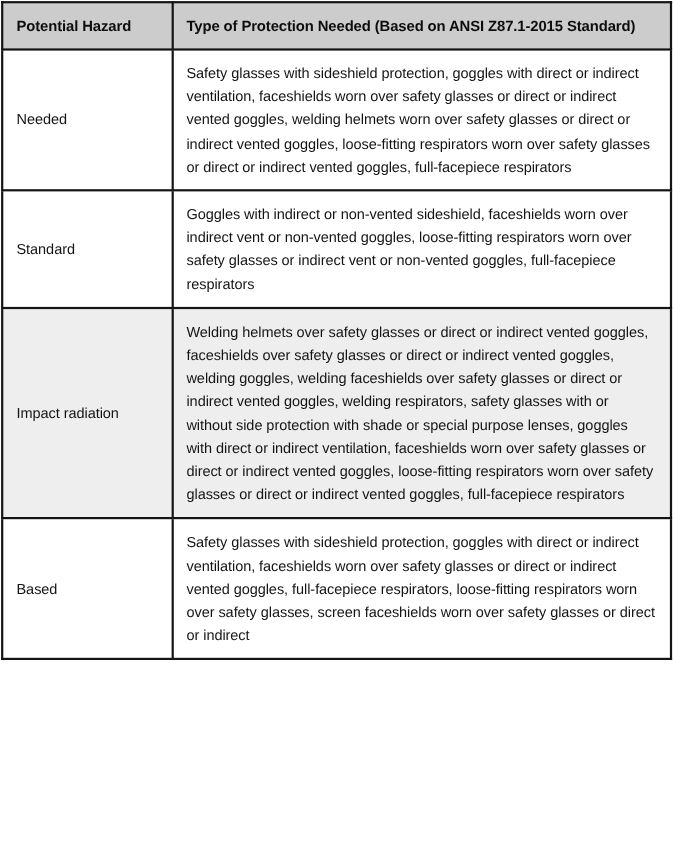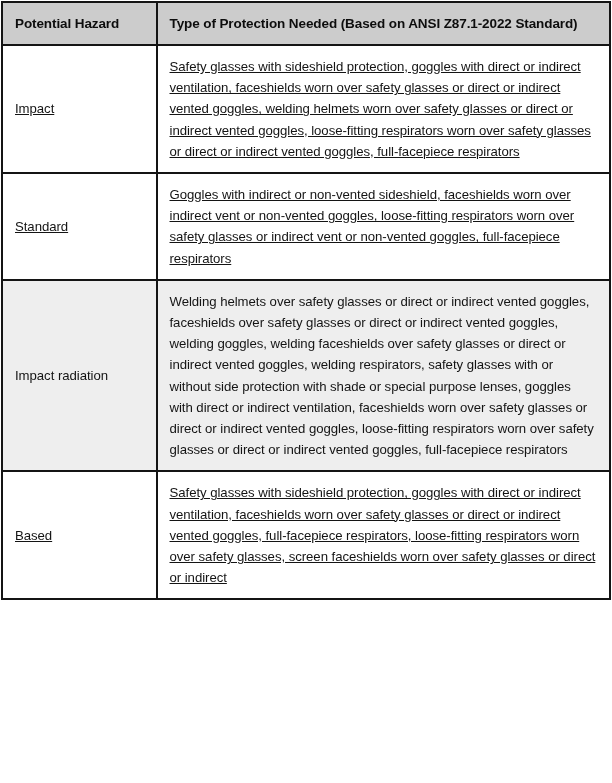--- a/index.html
+++ b/index.html
@@ -54,21 +54,20 @@
     vertical-align: middle;
     padding: 10px 12px 10px 12px;
     letter-spacing: -0.05px;
   }
 
   tbody tr.row-shaded td {
     background: #eeeeee;
   }
   tbody tr.row-plain td {
     background: #ffffff;
-    text-decoration: underline;
   }
 
   td.cell-hazard {
     vertical-align: middle;
   }
   td.cell-protection {
     vertical-align: middle;
   }
 </style>
 </head>
@@ -76,26 +75,26 @@
 
 <div class="table-wrap">
   <table class="hazard-table">
     <colgroup>
       <col class="col-hazard">
       <col class="col-protection">
     </colgroup>
     <thead>
       <tr>
         <th class="cell-hazard-header">Potential Hazard</th>
-        <th class="cell-protection-header">Type of Protection Needed (Based on ANSI Z87.1-2022 Standard)</th>
+        <th class="cell-protection-header">Type of Protection Needed (Based on ANSI Z87.1-2015 Standard)</th>
       </tr>
     </thead>
     <tbody>
         <tr class="row-plain">
-          <td class="cell-hazard">Impact</td>
+          <td class="cell-hazard">Needed</td>
           <td class="cell-protection">Safety glasses with sideshield protection, goggles with direct or indirect ventilation, faceshields worn over safety glasses or direct or indirect vented goggles, welding helmets worn over safety glasses or direct or indirect vented goggles, loose-fitting respirators worn over safety glasses or direct or indirect vented goggles, full-facepiece respirators</td>
         </tr>
         <tr class="row-plain">
           <td class="cell-hazard">Standard</td>
           <td class="cell-protection">Goggles with indirect or non-vented sideshield, faceshields worn over indirect vent or non-vented goggles, loose-fitting respirators worn over safety glasses or indirect vent or non-vented goggles, full-facepiece respirators</td>
         </tr>
         <tr class="row-shaded">
           <td class="cell-hazard">Impact radiation</td>
           <td class="cell-protection">Welding helmets over safety glasses or direct or indirect vented goggles, faceshields over safety glasses or direct or indirect vented goggles, welding goggles, welding faceshields over safety glasses or direct or indirect vented goggles, welding respirators, safety glasses with or without side protection with shade or special purpose lenses, goggles with direct or indirect ventilation, faceshields worn over safety glasses or direct or indirect vented goggles, loose-fitting respirators worn over safety glasses or direct or indirect vented goggles, full-facepiece respirators</td>
         </tr>

